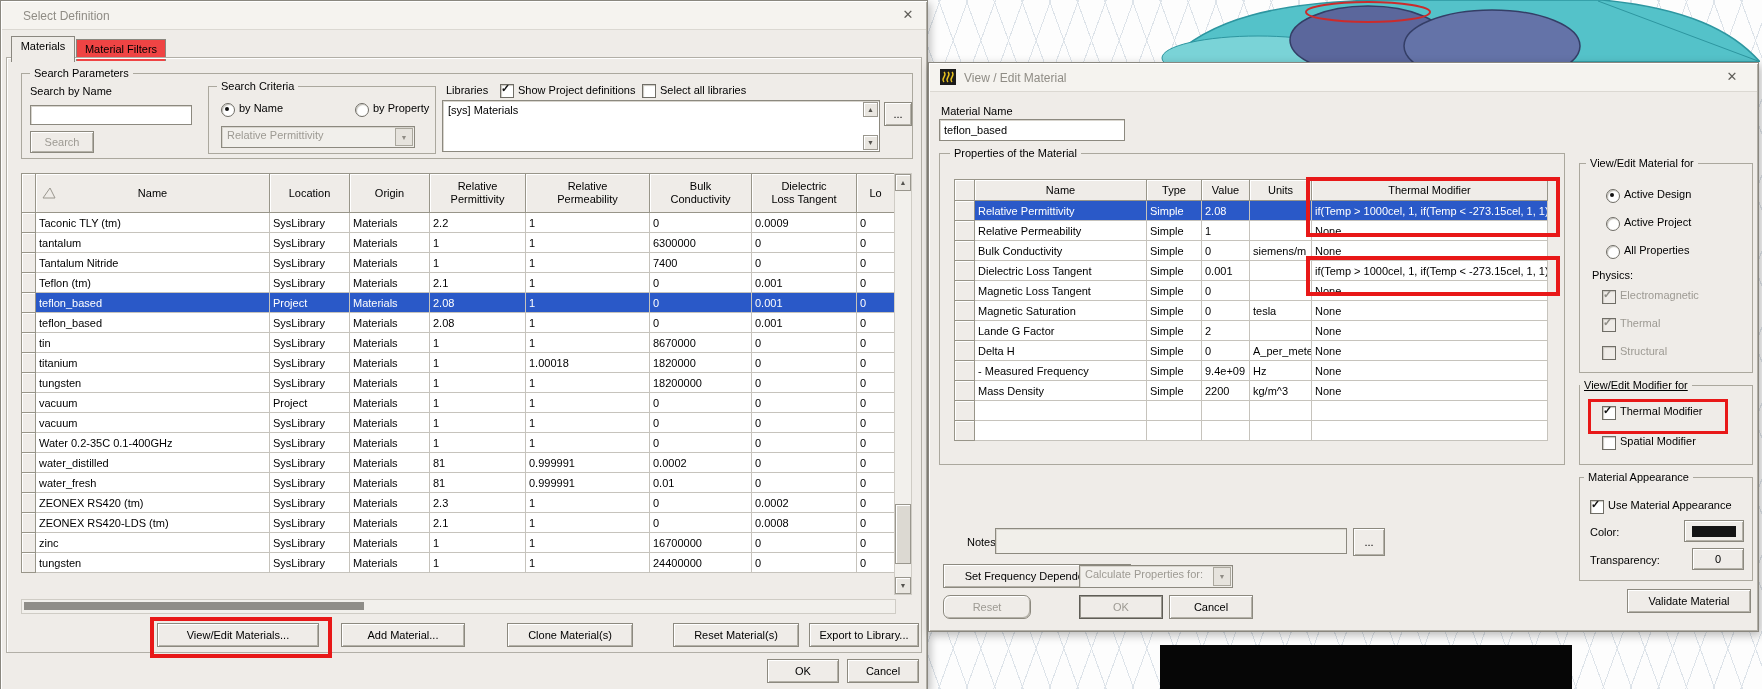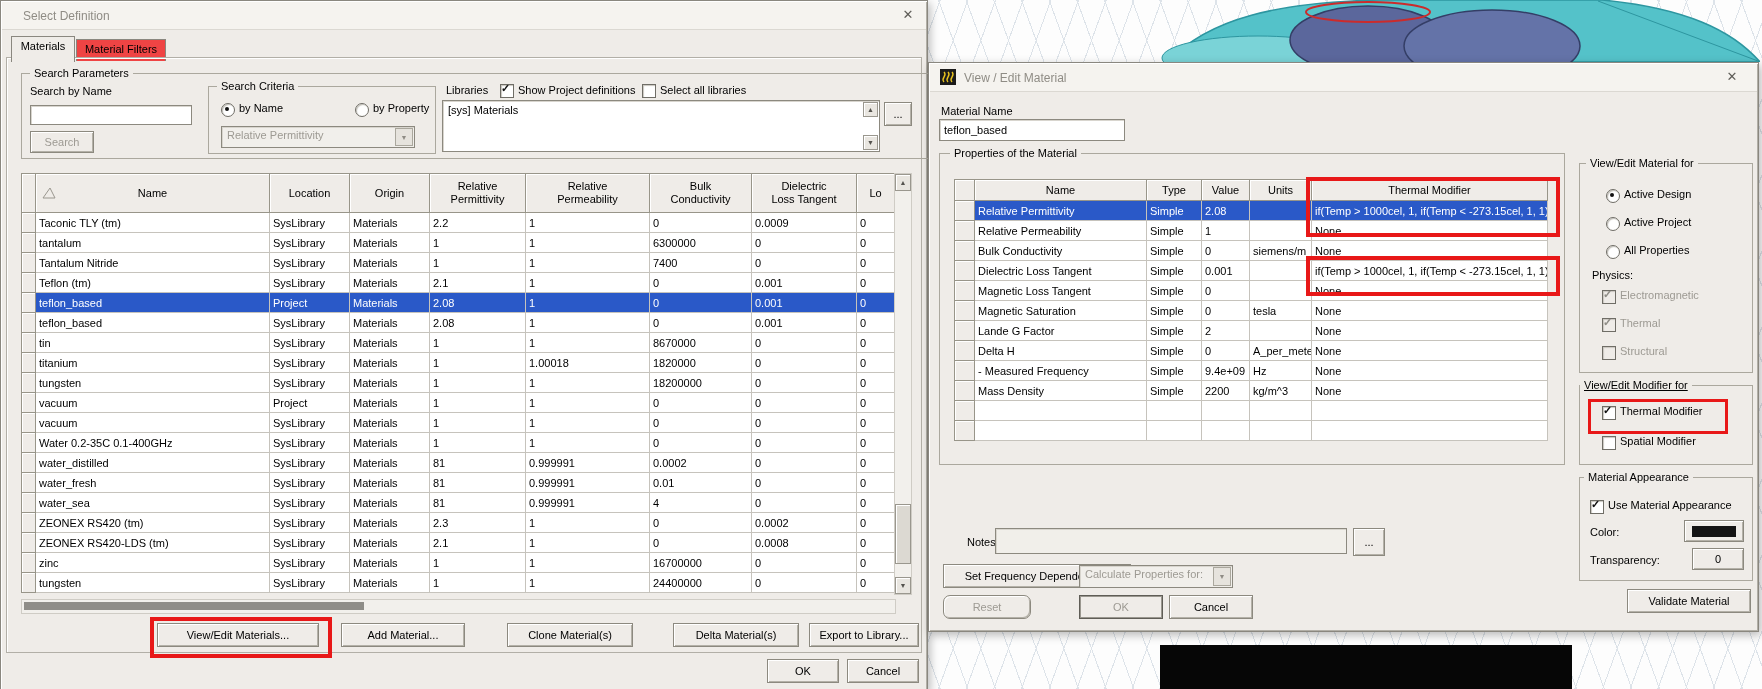--- a/index.html
+++ b/index.html
@@ -91,21 +91,21 @@
   <div class="dlg" style="left:0;top:0;width:926px;height:689px;">
     <div class="titlebar">
       <span class="ttl" style="left:21px;">Select Definition</span>
     </div>
     <div class="closebtn" style="left:898px;">✕</div>
 
     <div class="tab" style="left:10px;top:35px;width:62px;height:22px;z-index:2;">Materials</div>
     <div class="tab" style="left:75px;top:38px;width:88px;height:18px;background:#ef4444;">Material Filters</div>
     <div class="pane" style="left:5px;top:56px;width:914px;height:594px;"></div>
 
-    <div class="group" style="left:20px;top:72px;width:890px;height:84px;padding-left:32px;">
+    <div class="group" style="left:20px;top:72px;width:890px;height:84px;">
       <span class="glabel" style="left:8px;">Search Parameters</span>
       <span class="lbl" style="left:8px;top:11px;">Search by Name</span>
       <input class="sunken" style="left: 8px; top: 31px; width: 152px; height: 18px;" value="">
       <div class="btn disabled-text" style="left:8px;top:57px;width:62px;height:20px;">Search</div>
 
       <div class="group" style="left:186px;top:12px;width:226px;height:66px;">
         <span class="glabel" style="left:8px;">Search Criteria</span>
         <span class="radio selected" style="left:12px;top:16px;"></span>
         <span class="lbl" style="left:30px;top:15px;">by Name</span>
         <span class="radio" style="left:146px;top:16px;"></span>
@@ -313,31 +313,20 @@
             <td>SysLibrary</td>
             <td>Materials</td>
             <td>81</td>
             <td>0.999991</td>
             <td>0.01</td>
             <td>0</td>
             <td>0</td>
           </tr>
           <tr>
             <td></td>
-            <td>water_sea</td>
-            <td>SysLibrary</td>
-            <td>Materials</td>
-            <td>81</td>
-            <td>0.999991</td>
-            <td>4</td>
-            <td>0</td>
-            <td>0</td>
-          </tr>
-          <tr>
-            <td></td>
             <td>ZEONEX RS420 (tm)</td>
             <td>SysLibrary</td>
             <td>Materials</td>
             <td>2.3</td>
             <td>1</td>
             <td>0</td>
             <td>0.0002</td>
             <td>0</td>
           </tr>
           <tr>
@@ -383,21 +372,21 @@
     </div>
 
     <div class="sb" style="left:20px;top:598px;width:873px;height:13px;">
       <span class="hthumb" style="left:2px;top:2px;width:340px;height:8px;"></span>
     </div>
 
     <div class="redbox" style="left:149px;top:616px;width:174px;height:33px;"></div>
     <div class="btn" style="left:156px;top:622px;width:160px;height:22px;">View/Edit Materials...</div>
     <div class="btn" style="left:340px;top:622px;width:122px;height:22px;">Add Material...</div>
     <div class="btn" style="left:506px;top:622px;width:124px;height:22px;">Clone Material(s)</div>
-    <div class="btn" style="left:672px;top:622px;width:124px;height:22px;">Delta Material(s)</div>
+    <div class="btn" style="left:672px;top:622px;width:124px;height:22px;">Reset Material(s)</div>
     <div class="btn" style="left:808px;top:622px;width:108px;height:22px;">Export to Library...</div>
 
     <div class="btn" style="left:766px;top:658px;width:70px;height:22px;">OK</div>
     <div class="btn" style="left:846px;top:658px;width:70px;height:22px;">Cancel</div>
   </div>
 
   <div class="dlg" style="left:928px;top:62px;width:829px;height:568px;">
     <div class="titlebar">
       <svg style="position:absolute;left:10px;top:5px;" width="16" height="16">
         <rect x="0" y="0" width="16" height="16" fill="#1b1b1b"></rect>

